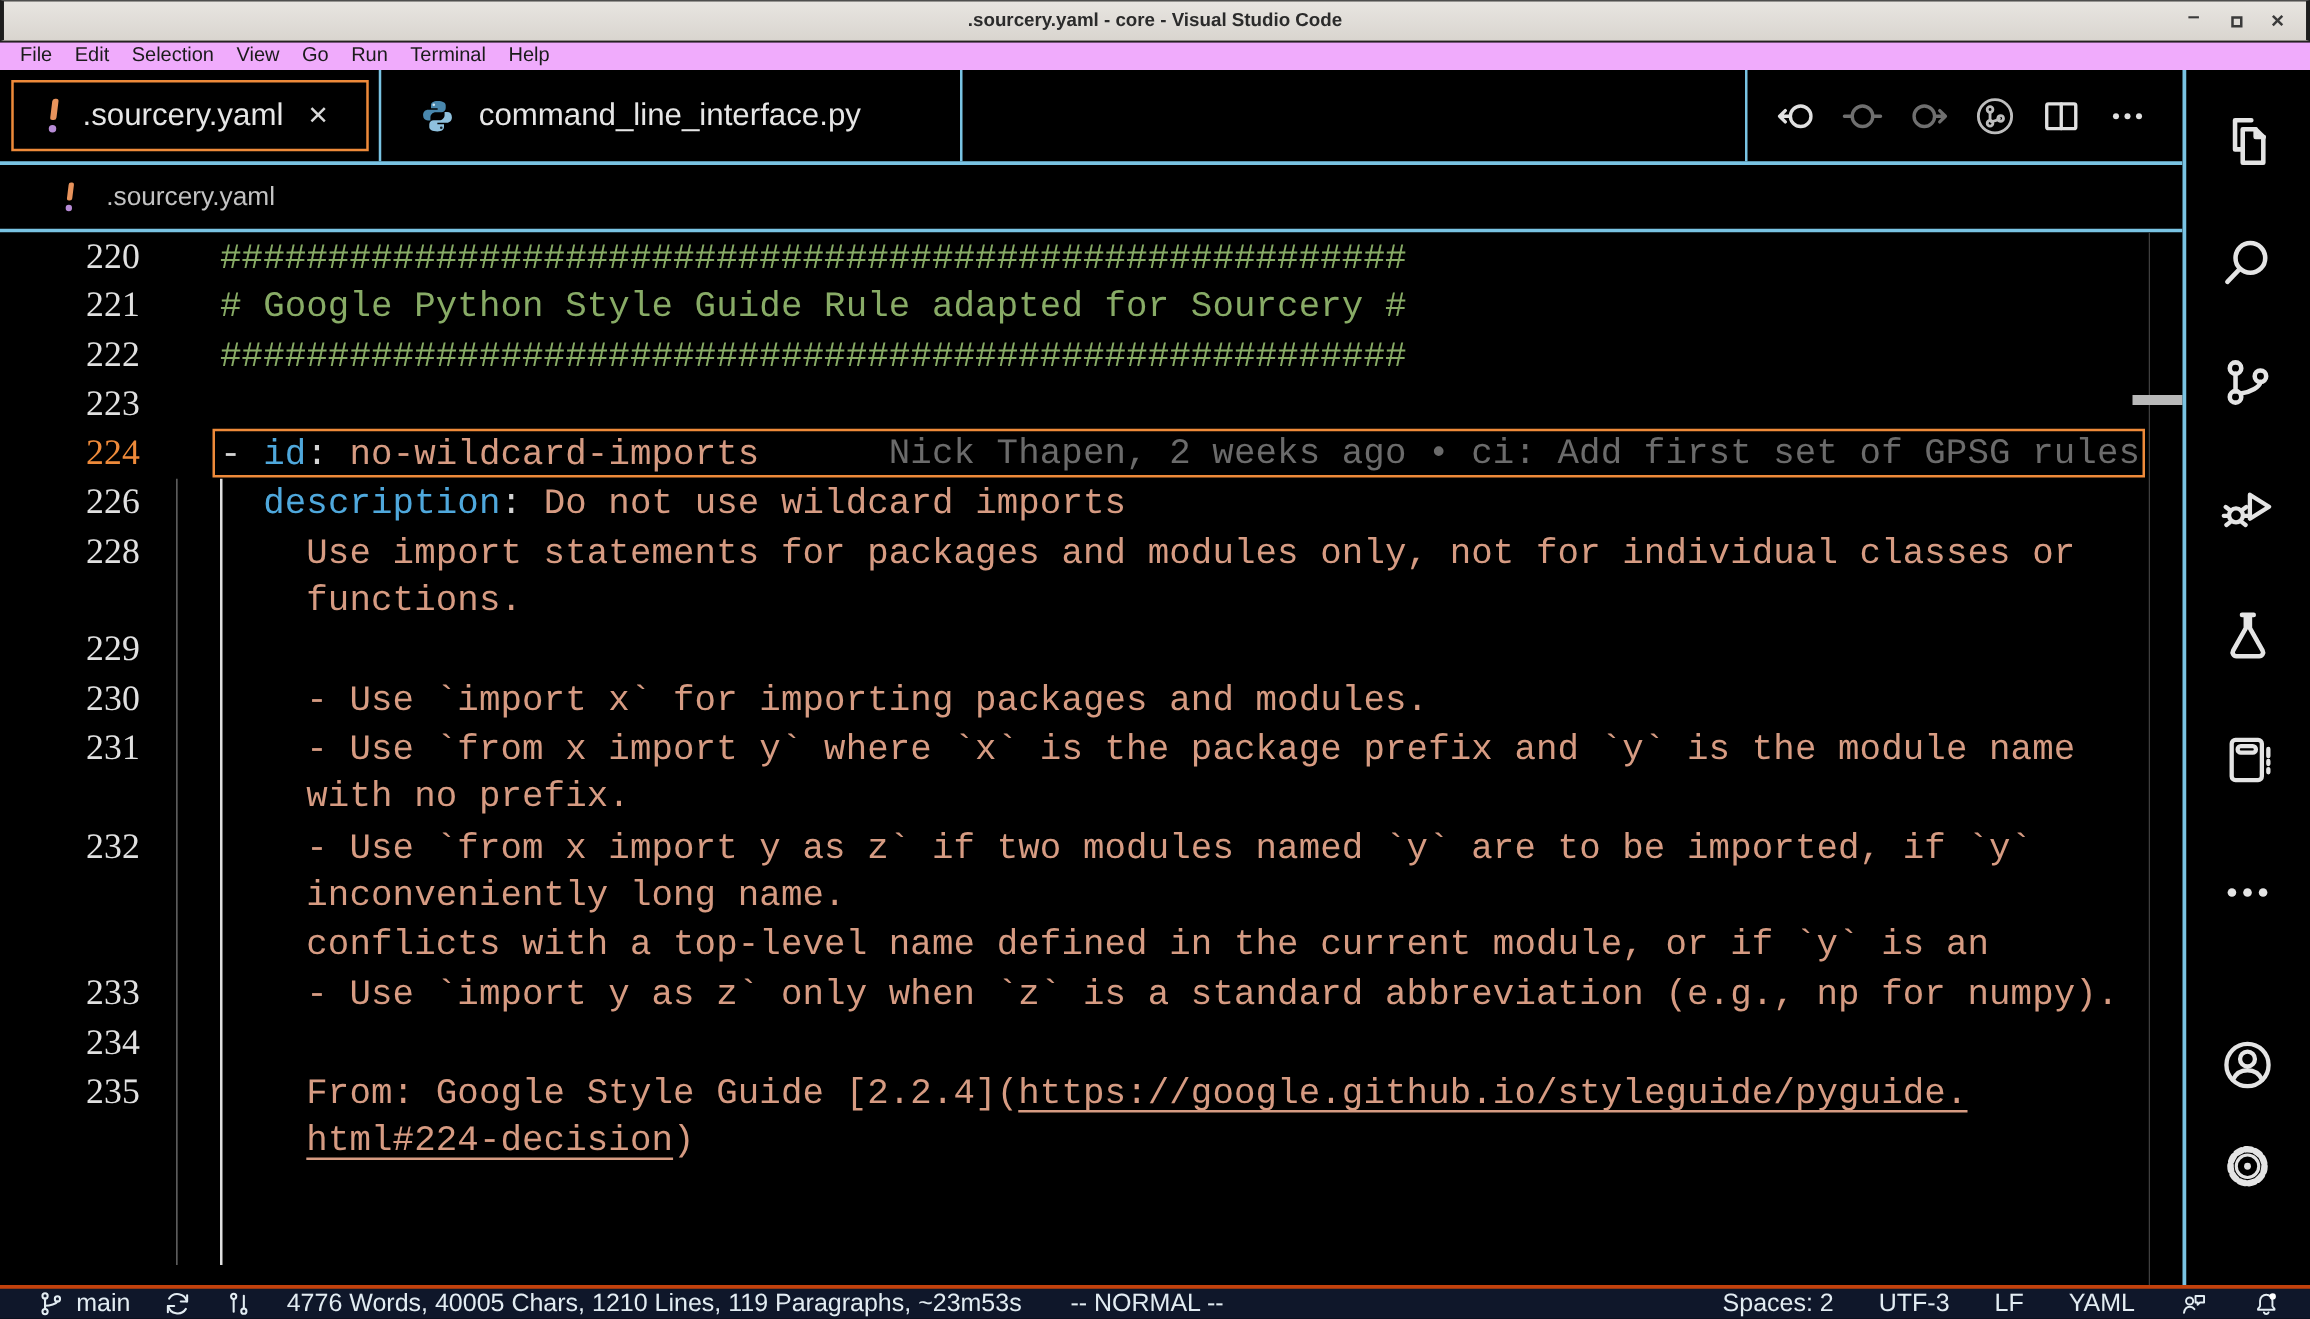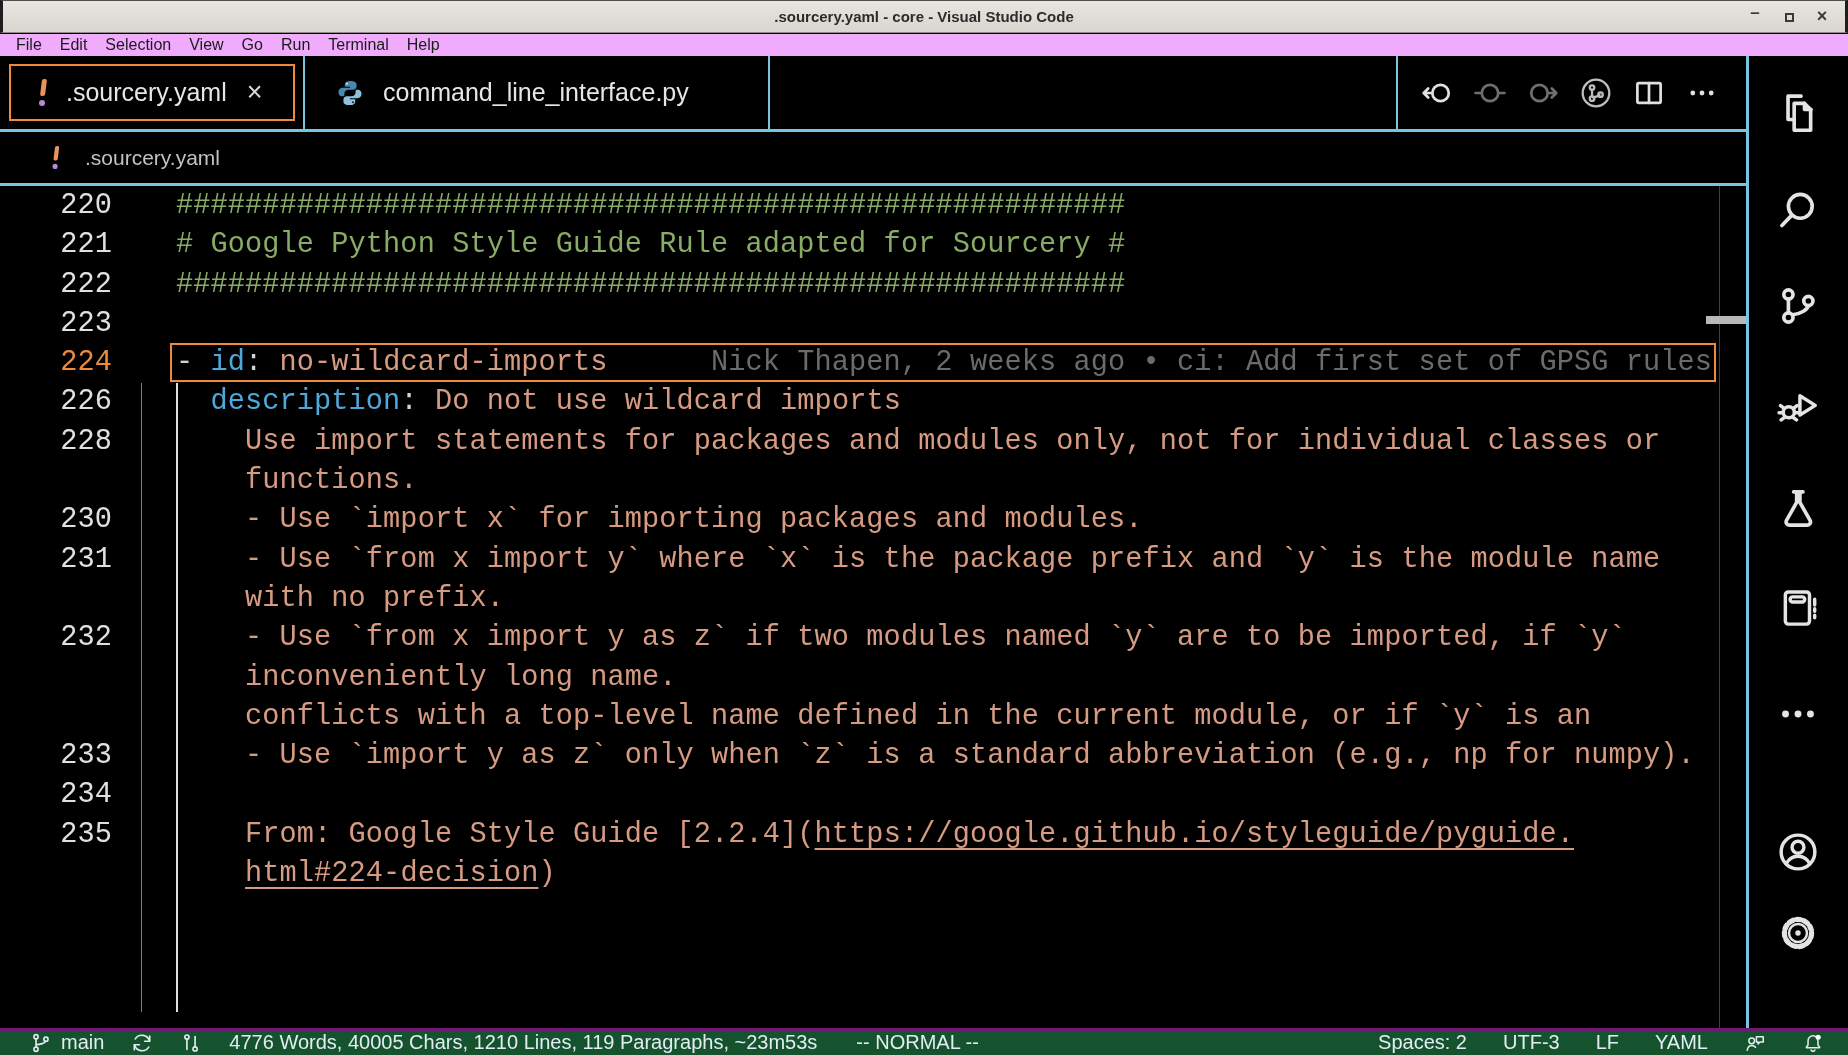--- a/index.html
+++ b/index.html
@@ -47,21 +47,21 @@
 
   
   .breadcrumb { position:absolute; left:0; top:132px; width:1848px; height:51px; background:#000;
     display:flex; align-items:center; padding-left:50px; }
   .crumb-label { font-size:21px; color:#c2c2c2; margin-left:24px; }
 
   
   .editor { position:absolute; left:0; top:186px; width:1750px; height:842px; background:#000; overflow:hidden; }
   .row { position:relative; height:39.3px; line-height:39.3px; white-space:pre;
     font-family:"Liberation Mono","DejaVu Sans Mono",monospace; font-size:28.6px; letter-spacing:0.1px; }
-  .ln { display:inline-block; width:112px; text-align:right; color:#e0e0e0; }
+  .ln { display:inline-block; width:112px; text-align:right; color:#e0e0e0;font-family:Liberation Serif, serif; }
   .code { margin-left:64px; }
   .c-cm { color:#88ab66; }
   .c-k  { color:#4fa8dc; }
   .c-p  { color:#d4d4d4; }
   .c-s  { color:#d69b82; }
   .c-l  { color:#d69b82; text-decoration:underline; text-underline-offset:6px; text-decoration-thickness:1.5px; }
   .ln-cur { color:#ee8a3a; }
   .hlbox { position:absolute; left:170px; top:0; width:1546px; height:39.3px; border:2px solid #ee8a3a; }
   .blame { position:absolute; left:711px; top:0; width:1003px; overflow:hidden; color:#6b6b6b; white-space:pre; }
   .guide { position:absolute; top:196.5px; height:629px; }
@@ -69,22 +69,22 @@
   .guide2 { left:176px; width:2px; background:#dfdfdf; }
   .scroll-line { position:absolute; left:1719px; top:0; width:1px; height:842px; background:#3f3f3f; }
   .scroll-mark { position:absolute; left:1706px; top:130px; width:41px; height:8px; background:#b8b8b8; }
 
   
   .activitybar { position:absolute; left:1746px; top:56px; width:102px; height:972px; background:#000; }
   .activitybar .border { position:absolute; left:0; top:0; width:3px; height:972px; background:#79c3e3; }
   .ab-item { position:absolute; left:28px; width:48px; height:48px; display:flex; align-items:center; justify-content:center; }
 
   
-  .statusbar { position:absolute; left:0; top:1028px; width:1848px; height:27px; background:#14532d;
-    border-top:3px solid #701a75; display:flex; align-items:flex-start; justify-content:space-between;
+  .statusbar { position:absolute; left:0; top:1028px; width:1848px; height:27px; background:#0f172a;
+    border-top:3px solid #c2410c; display:flex; align-items:center; justify-content:space-between;
     font-size:20px; color:#e2ecf2; }
   .sb-left { display:flex; align-items:center; gap:27px; margin-left:30px; white-space:nowrap; }
   .sb-right { display:flex; align-items:center; gap:36px; margin-right:24px; white-space:nowrap; }
   .sb-item { display:flex; align-items:center; gap:9px; }
   .sb-item svg { display:block; }
   .normal-mode { margin-left:12px; }
 </style>
 </head>
 <body>
 
@@ -190,20 +190,21 @@
 <div class="editor" id="editor">
 
 <div class="row"><span class="ln">220</span><span class="code"><span class="c-cm">#######################################################</span></span></div>
     <div class="row"><span class="ln">221</span><span class="code"><span class="c-cm"># Google Python Style Guide Rule adapted for Sourcery #</span></span></div>
     <div class="row"><span class="ln">222</span><span class="code"><span class="c-cm">#######################################################</span></span></div>
     <div class="row"><span class="ln">223</span><span class="code"></span></div>
     <div class="row hl"><div class="hlbox"></div><span class="ln ln-cur">224</span><span class="code"><span class="c-p">- </span><span class="c-k">id</span><span class="c-p">: </span><span class="c-s">no-wildcard-imports</span></span><span class="blame">Nick Thapen, 2 weeks ago • ci: Add first set of GPSG rules t</span></div>
     <div class="row"><span class="ln">226</span><span class="code"><span class="c-p">  </span><span class="c-k">description</span><span class="c-p">: </span><span class="c-s">Do not use wildcard imports</span></span></div>
     <div class="row"><span class="ln">228</span><span class="code"><span class="c-s">    Use import statements for packages and modules only, not for individual classes or</span></span></div>
     <div class="row"><span class="ln"></span><span class="code"><span class="c-s">    functions.</span></span></div>
+    <div class="row"><span class="ln">229</span><span class="code"></span></div>
     <div class="row"><span class="ln">230</span><span class="code"><span class="c-s">    - Use `import x` for importing packages and modules.</span></span></div>
     <div class="row"><span class="ln">231</span><span class="code"><span class="c-s">    - Use `from x import y` where `x` is the package prefix and `y` is the module name</span></span></div>
     <div class="row"><span class="ln"></span><span class="code"><span class="c-s">    with no prefix.</span></span></div>
     <div class="row"><span class="ln">232</span><span class="code"><span class="c-s">    - Use `from x import y as z` if two modules named `y` are to be imported, if `y`</span></span></div>
     <div class="row"><span class="ln"></span><span class="code"><span class="c-s">    inconveniently long name.</span></span></div>
     <div class="row"><span class="ln"></span><span class="code"><span class="c-s">    conflicts with a top-level name defined in the current module, or if `y` is an</span></span></div>
     <div class="row"><span class="ln">233</span><span class="code"><span class="c-s">    - Use `import y as z` only when `z` is a standard abbreviation (e.g., np for numpy).</span></span></div>
     <div class="row"><span class="ln">234</span><span class="code"></span></div>
     <div class="row"><span class="ln">235</span><span class="code"><span class="c-s">    From: Google Style Guide [2.2.4](</span><span class="c-l">https://google.github.io/styleguide/pyguide.</span></span></div>
     <div class="row"><span class="ln"></span><span class="code"><span class="c-s">    </span><span class="c-l">html#224-decision</span><span class="c-s">)</span></span></div>

